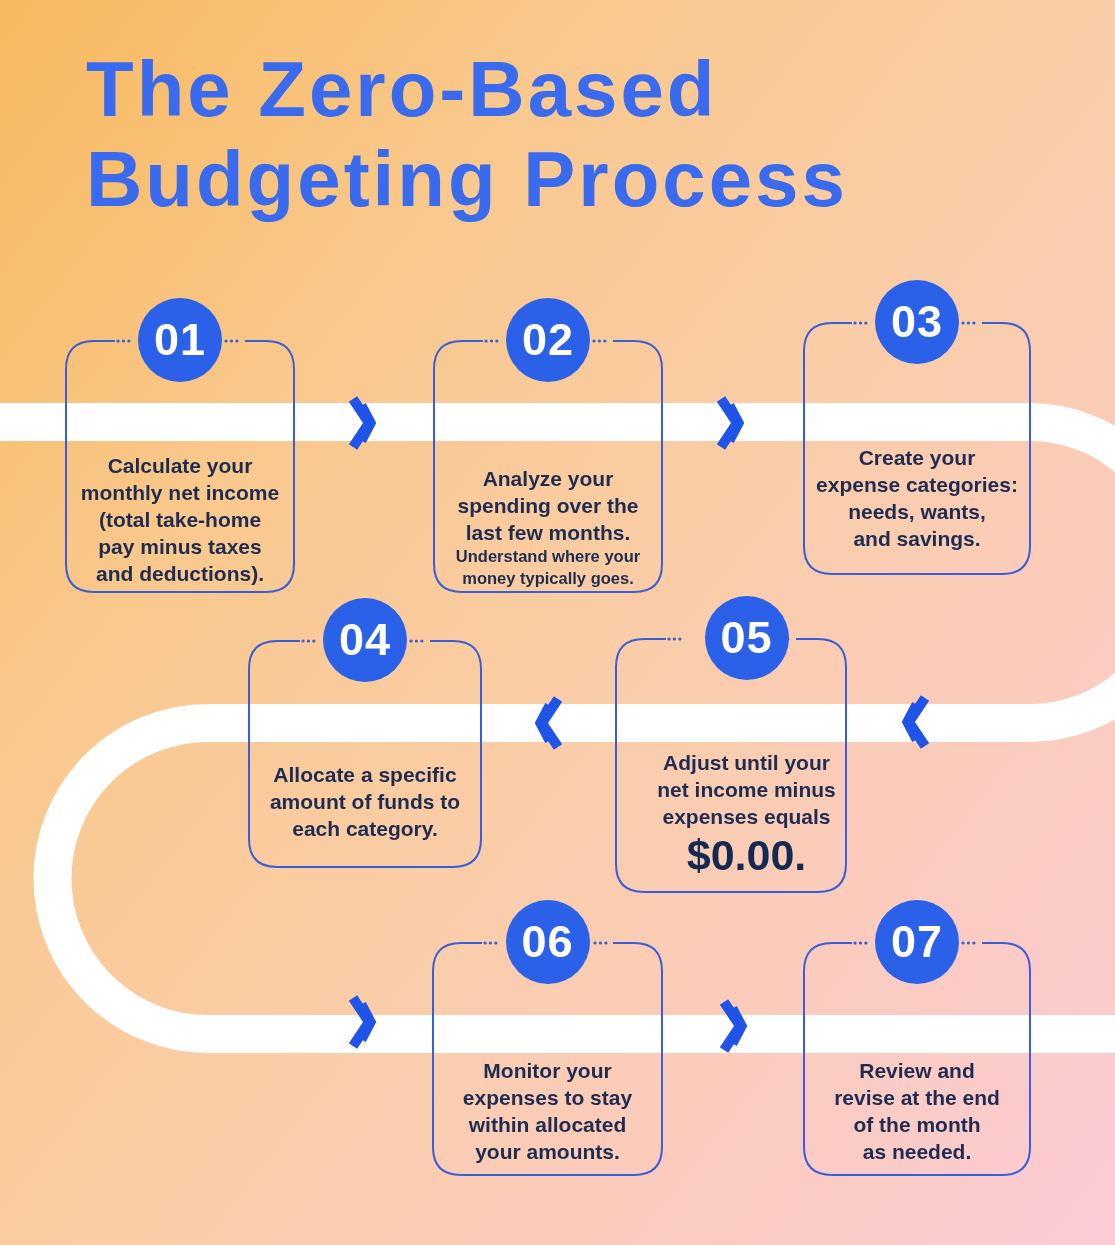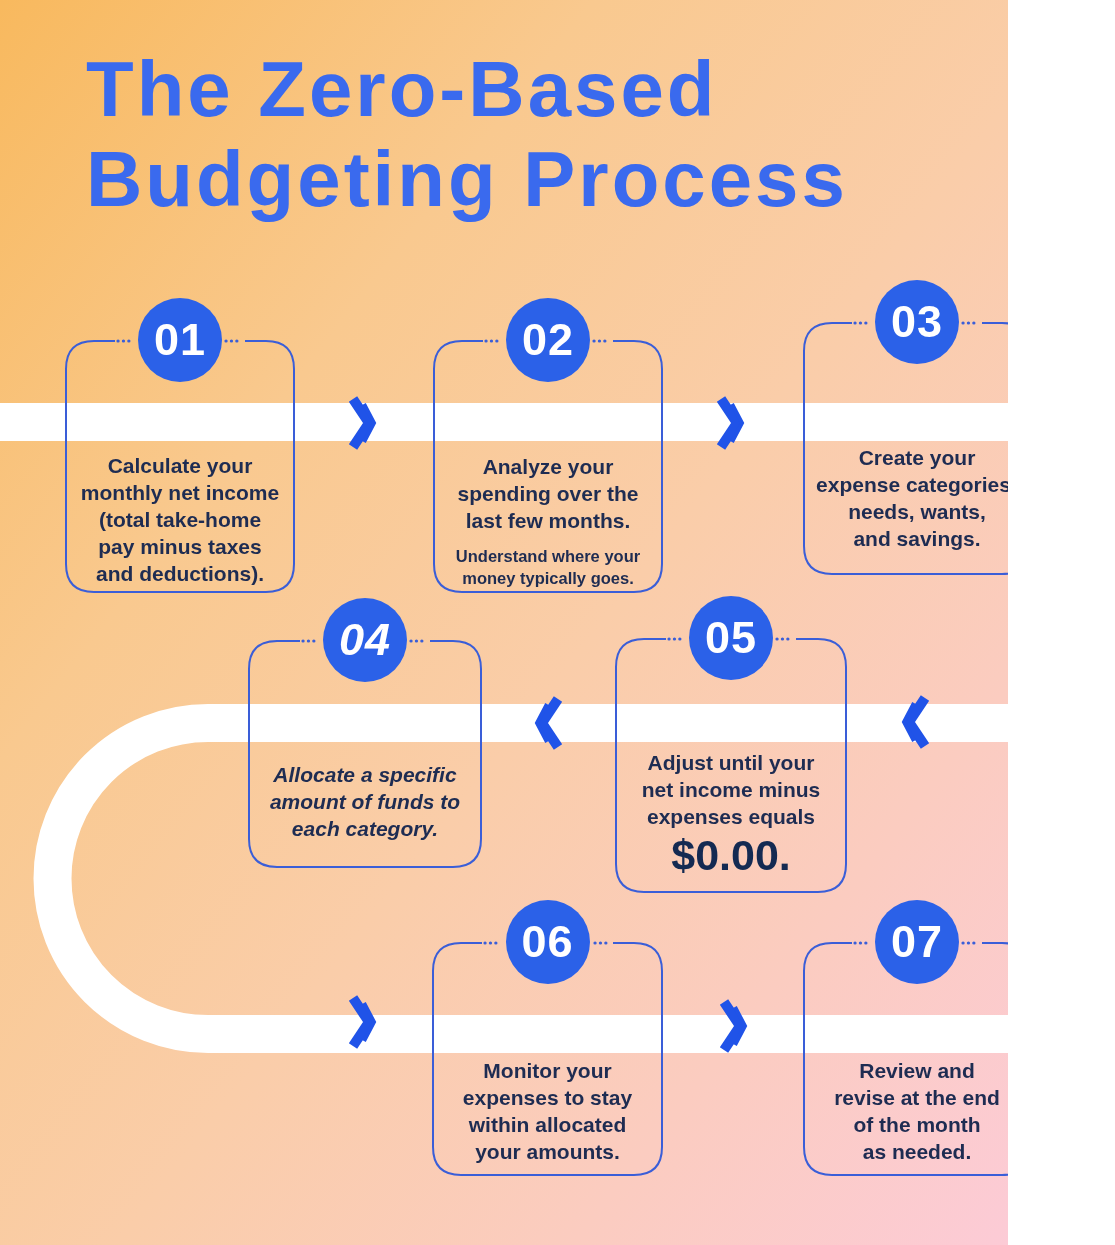--- a/index.html
+++ b/index.html
@@ -1,21 +1,21 @@
 <!DOCTYPE html>
 <html><head>
 <meta charset="utf-8">
 <style>
   html,body{margin:0;padding:0;}
   body{
     width:1115px;height:1245px;overflow:hidden;
     font-family:"Liberation Sans","DejaVu Sans",sans-serif;
   }
   .canvas{
-    position:relative;width:1008px;height:1245px;overflow:hidden;
+    position:relative;width:1115px;height:1245px;overflow:hidden;
     background:linear-gradient(128deg,#f8b95e 0%,#f9c98f 30%,#facda9 55%,#fbccc0 78%,#fccbd6 100%);
   }
   .title{
     position:absolute;left:86px;top:44px;
     font-size:78px;line-height:90px;font-weight:bold;
     color:#3a6aee;letter-spacing:3px;white-space:pre-line;
   }
   .road{position:absolute;left:0;top:0;}
   .chev{position:absolute;width:30px;height:58px;}
   .chev.back{transform:scaleX(-1);}
@@ -29,21 +29,21 @@
   }
   .card-text-area{
     position:absolute;left:7px;right:7px;bottom:4px;
     display:flex;flex-direction:column;align-items:center;justify-content:center;
   }
   .card-text{
     color:#1e2c52;font-size:21px;line-height:27px;font-weight:600;
     text-align:center;white-space:pre-line;
   }
   .card-subtext{
-    margin-top:12px;color:#1e2c52;font-size:16.5px;line-height:21.5px;
+    margin-top:0;color:#1e2c52;font-size:16.5px;line-height:21.5px;
     font-weight:600;text-align:center;white-space:pre-line;
   }
   .card-highlight{
     color:#142a52;font-size:43px;line-height:50px;
     font-weight:bold;text-align:center;
   }
 </style>
 </head>
 <body>
 
@@ -121,35 +121,35 @@
     </svg>
     <div class="badge">03</div>
     <div class="card-text-area" style="top:102px;">
       <div class="card-text">Create your
 expense categories:
 needs, wants,
 and savings.</div>
     </div>
   </section>
 
-  <section class="card" style="left:248px;top:640px;width:234px;height:228px;font-style:italic;">
+  <section class="card" style="left:248px;top:640px;width:234px;height:228px;">
     <svg class="border" width="234" height="228" viewBox="0 0 234 228">
       <path d="M182,1 H205 Q233,1 233,29 V199 Q233,227 205,227 H29 Q1,227 1,199 V29 Q1,1 29,1 H52" fill="none" stroke="#3a5ed8" stroke-width="2"></path>
       <line x1="55" y1="1" x2="71" y2="1" stroke="#3a5ed8" stroke-width="3.2" stroke-linecap="round" stroke-dasharray="0.1 5.3"></line>
       <line x1="163" y1="1" x2="179" y2="1" stroke="#3a5ed8" stroke-width="3.2" stroke-linecap="round" stroke-dasharray="0.1 5.3"></line>
     </svg>
     <div class="badge">04</div>
     <div class="card-text-area" style="top:99px;">
       <div class="card-text">Allocate a specific
 amount  of funds to
 each category.</div>
     </div>
   </section>
 
-  <section class="card" style="left:615px;top:638px;width:232px;height:255px;">
+  <section class="card" style="left:615px;top:638px;width:232px;height:255px;padding-left:31px;">
     <svg class="border" width="232" height="255" viewBox="0 0 232 255">
       <path d="M181,1 H203 Q231,1 231,29 V226 Q231,254 203,254 H29 Q1,254 1,226 V29 Q1,1 29,1 H51" fill="none" stroke="#3a5ed8" stroke-width="2"></path>
       <line x1="54" y1="1" x2="70" y2="1" stroke="#3a5ed8" stroke-width="3.2" stroke-linecap="round" stroke-dasharray="0.1 5.3"></line>
       <line x1="162" y1="1" x2="178" y2="1" stroke="#3a5ed8" stroke-width="3.2" stroke-linecap="round" stroke-dasharray="0.1 5.3"></line>
     </svg>
     <div class="badge">05</div>
     <div class="card-text-area" style="top:101px;">
       <div class="card-text">Adjust until your
 net income minus
 expenses equals</div>

